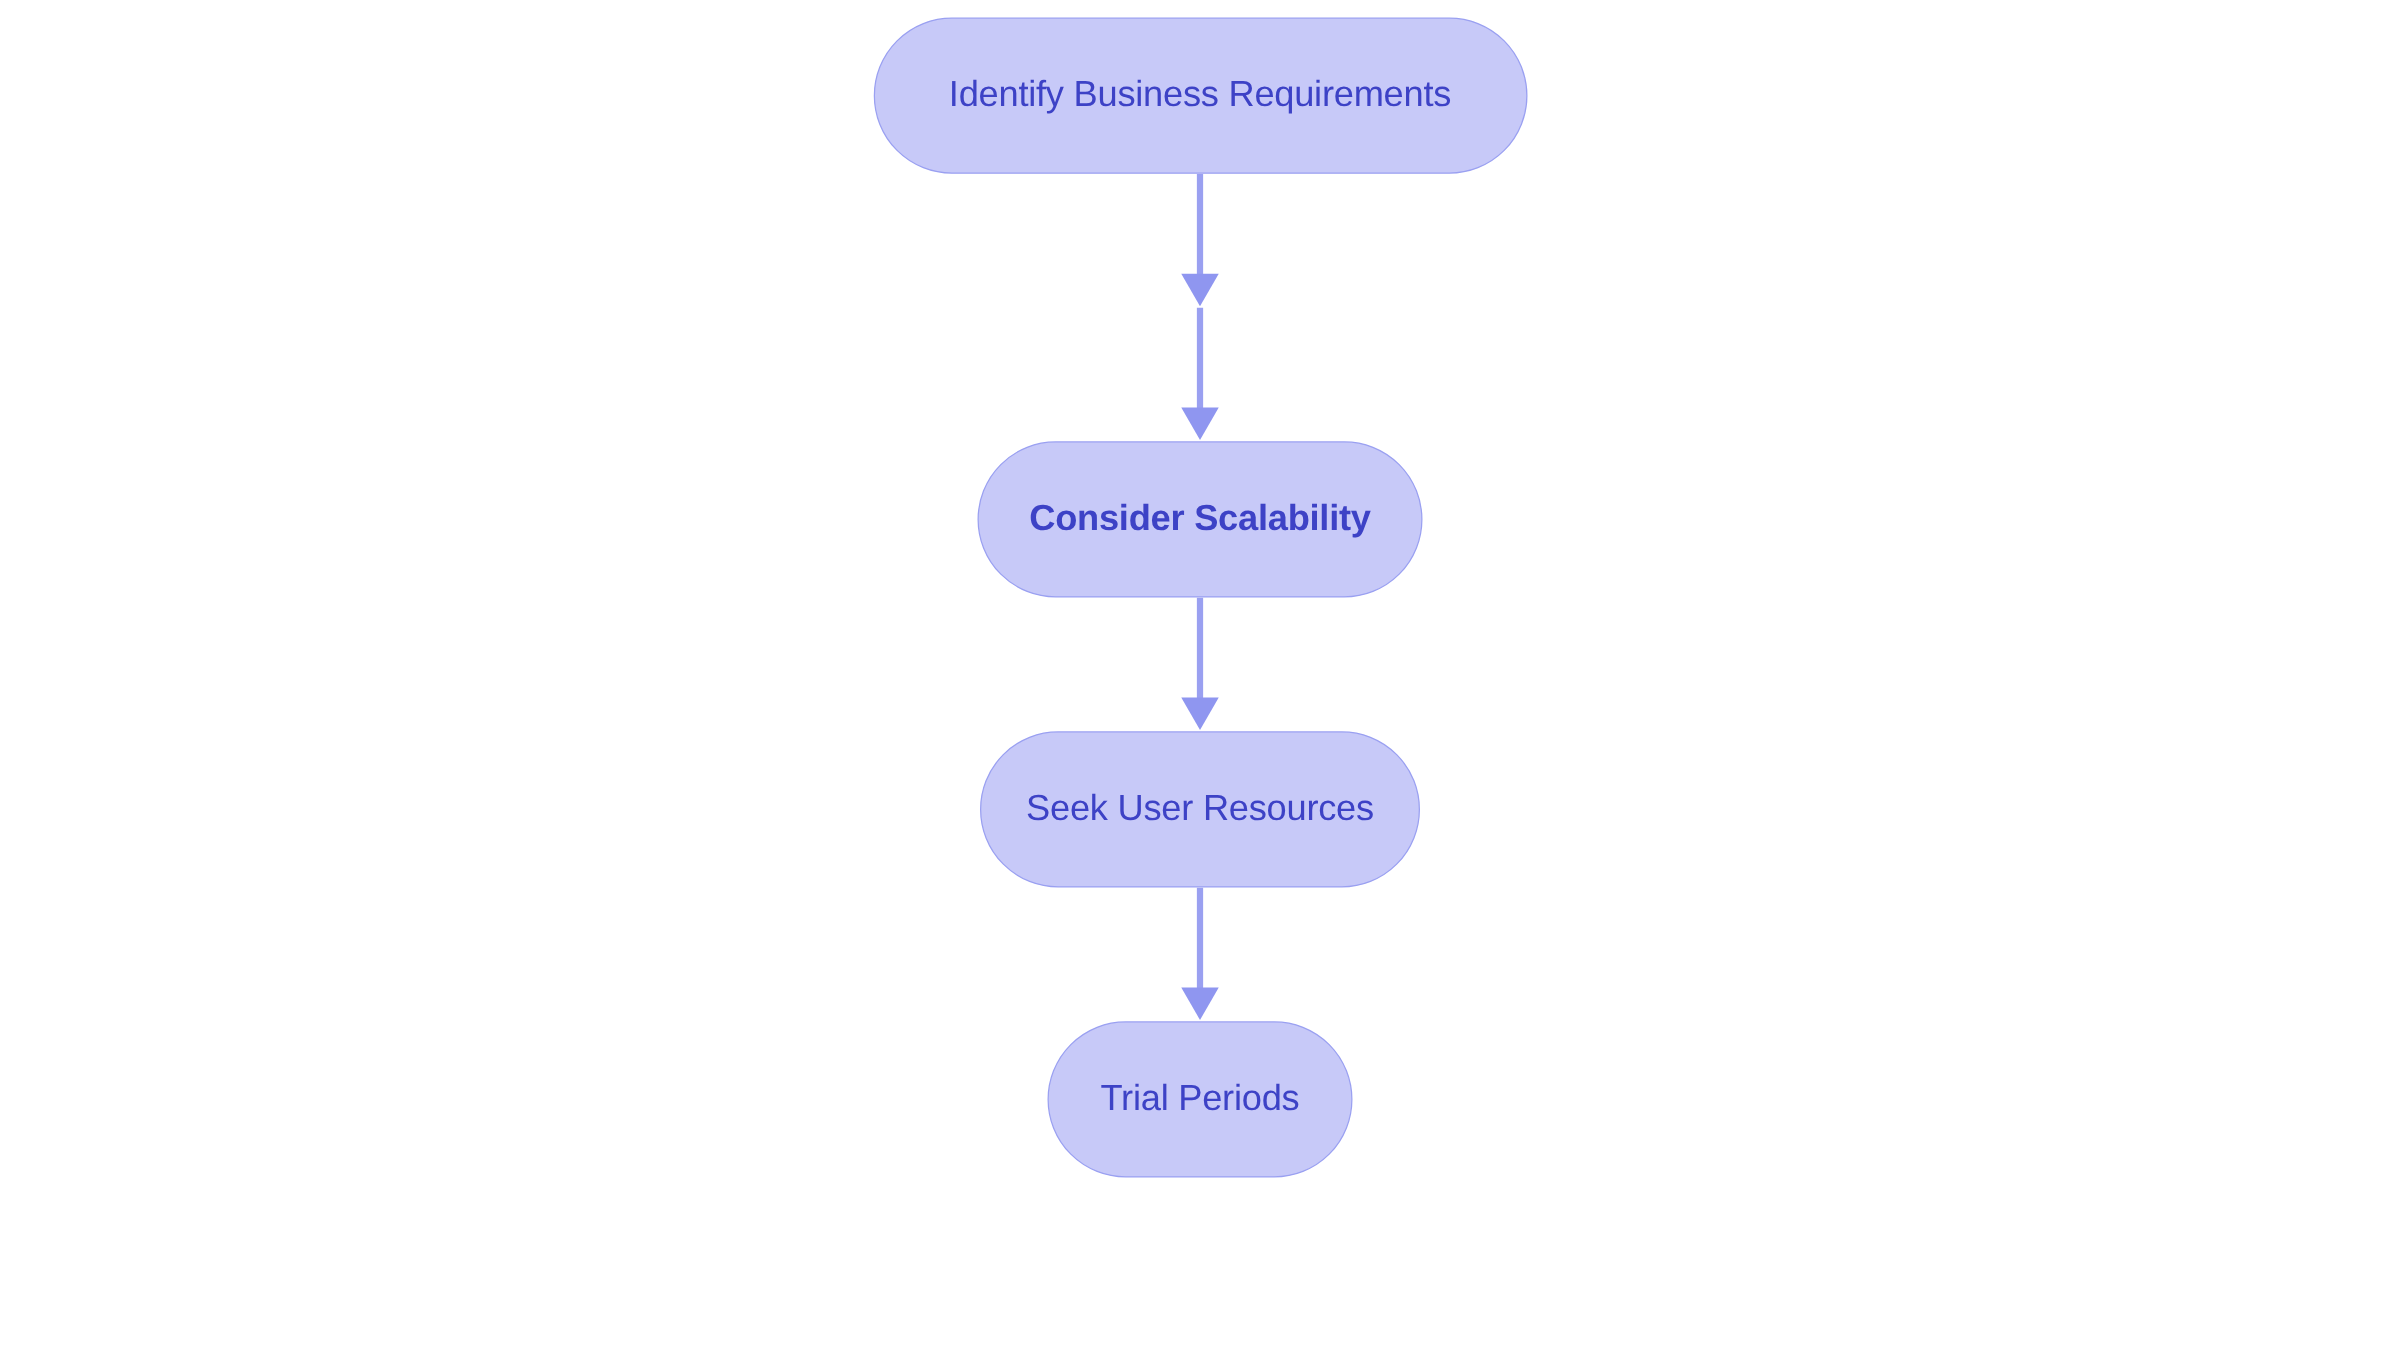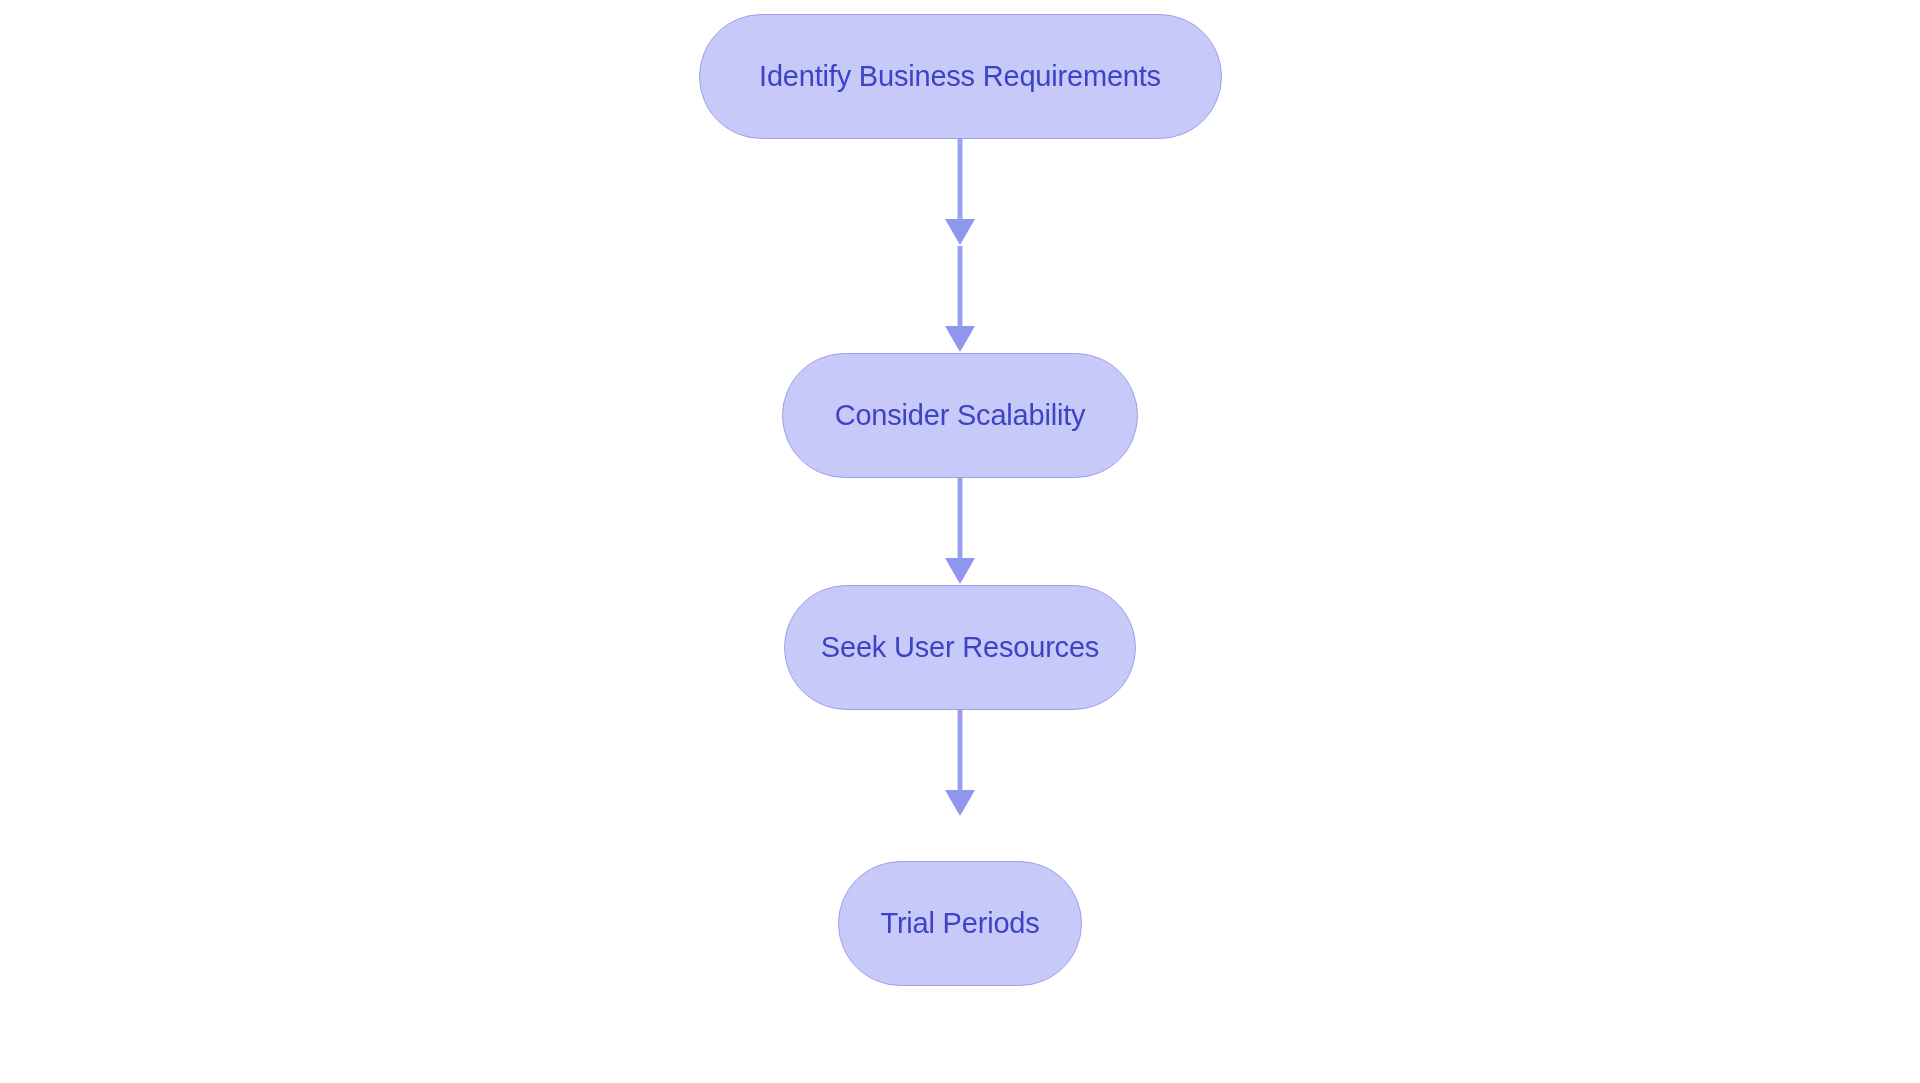--- a/index.html
+++ b/index.html
@@ -35,23 +35,23 @@
     justify-content: center;
     color: #3d42c6;
     font-size: 29px;
     font-weight: 400;
     letter-spacing: -0.2px;
     white-space: nowrap;
     text-align: center;
   }
   .w1 { width: 523px; }
   .w2 { width: 504px; }
-  .w3 { width: 356px; }
+  .w3 { width: 356px; font-weight: bold; }
   .w4 { width: 352px; }
-  .w5 { width: 244px; margin-top: 44px; }
+  .w5 { width: 244px; }
   .connector {
     display: block;
     width: 34px;
     height: 107px;
   }
   .connector line {
     stroke: #9aa0f1;
     stroke-width: 5;
   }
   .connector polygon {

